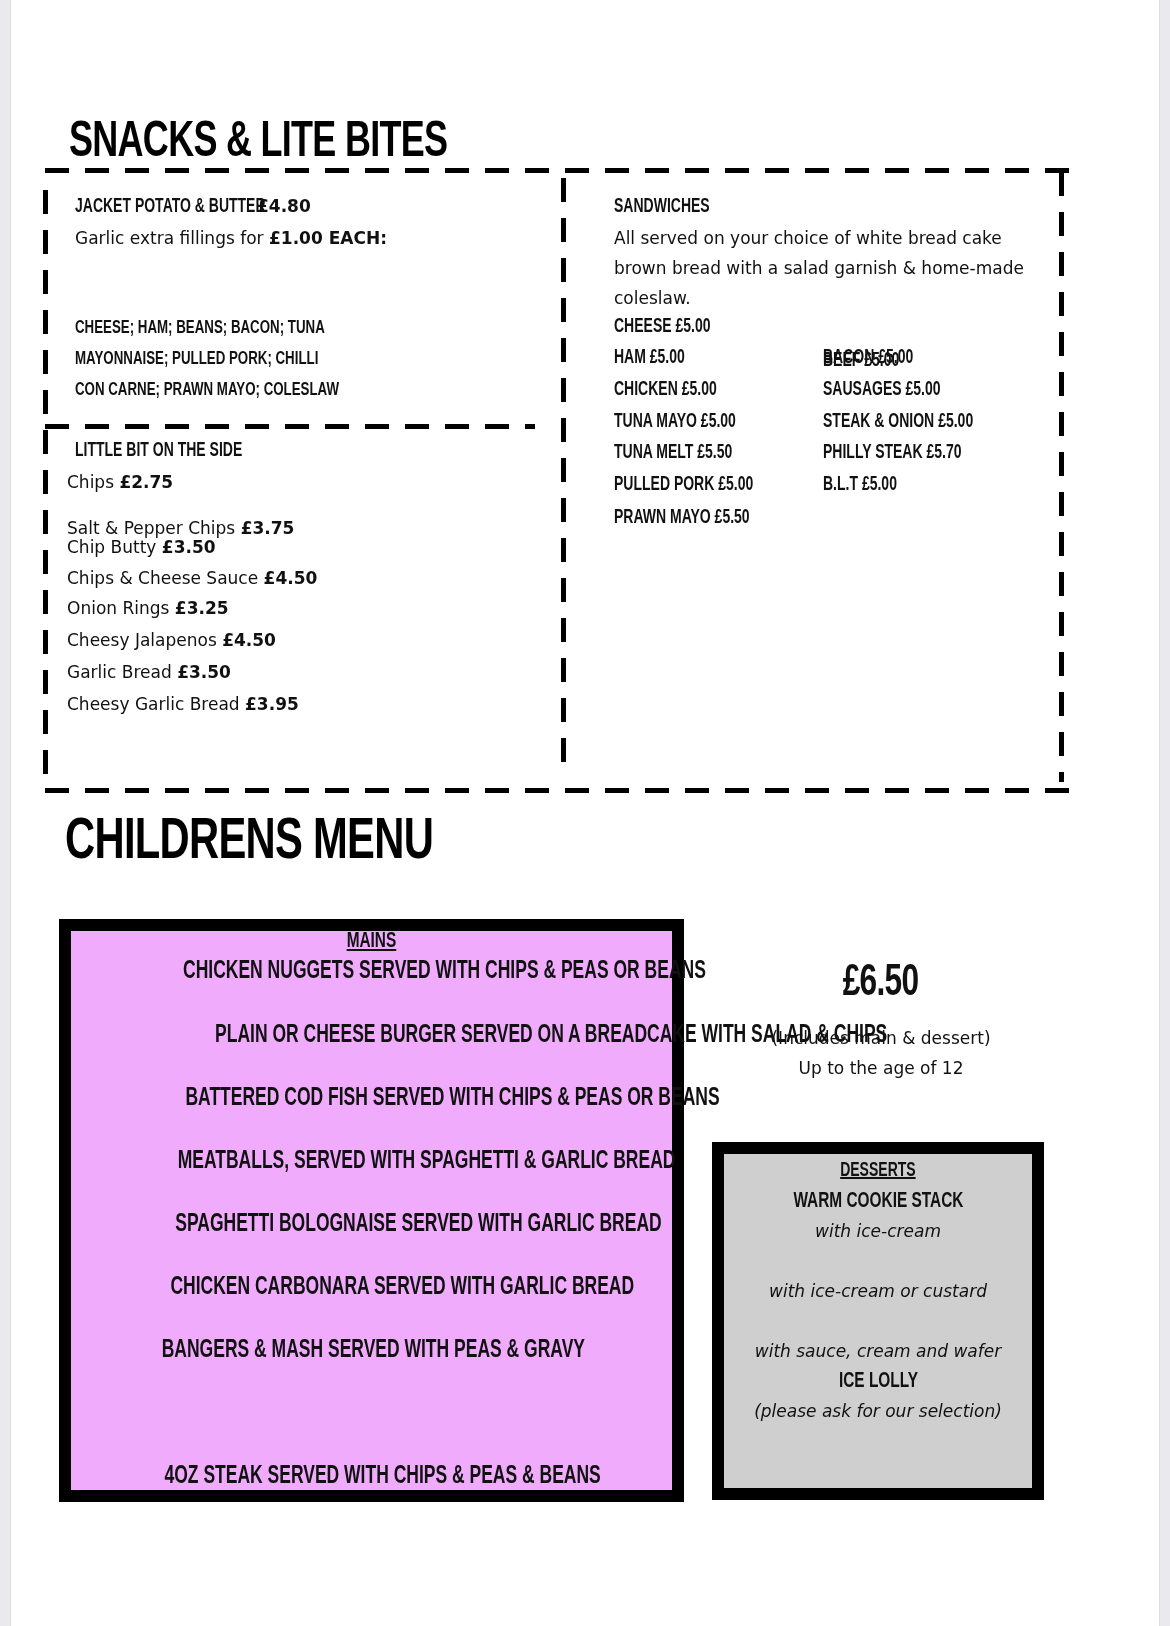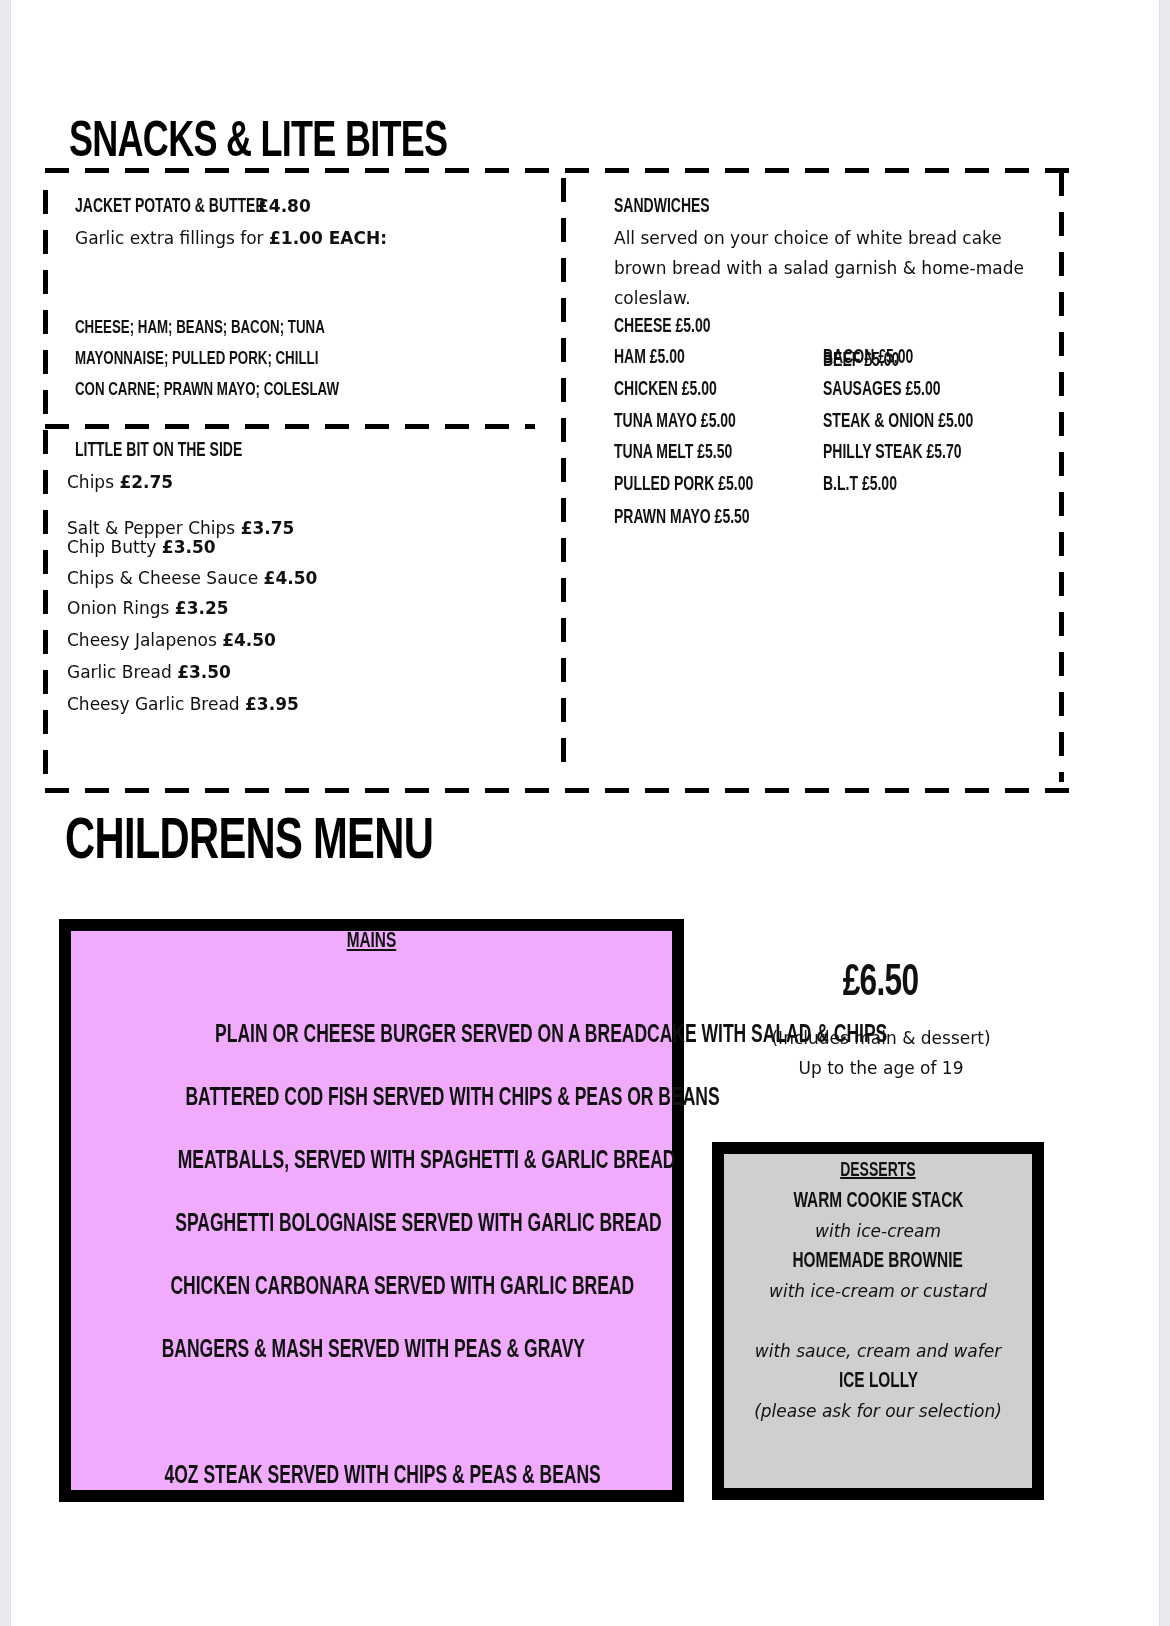--- a/index.html
+++ b/index.html
@@ -131,39 +131,39 @@
     <div class="sand-item" style="top:126px;"><span class="caps"><span>PHILLY STEAK</span> <span class="price">£5.70</span></span></div>
     <div class="sand-item" style="top:158px;"><span class="caps"><span>B.L.T</span> <span class="price">£5.00</span></span></div>
   </div>
 
   <div class="abs h1" style="left:54px; top:804px; font-size:58px;">CHILDRENS MENU</div>
 
   <div class="mains-box">
     <div class="main-line" style="top:-4px;">
       <span class="underline" style="font-size:22px;">MAINS</span>
     </div>
+    <div class="main-line" style="top:24px;"><span>CHICKEN NUGGETS SERVED WITH CHIPS &amp; PEAS OR BEANS</span></div>
     <div class="main-line" style="top:88px;"><span>PLAIN OR CHEESE BURGER SERVED ON A BREADCAKE WITH SALAD &amp; CHIPS</span></div>
     <div class="main-line" style="top:151px;"><span>BATTERED COD FISH SERVED WITH CHIPS &amp; PEAS OR BEANS</span></div>
     <div class="main-line" style="top:214px;"><span>MEATBALLS, SERVED WITH SPAGHETTI &amp; GARLIC BREAD</span></div>
     <div class="main-line" style="top:277px;"><span>SPAGHETTI BOLOGNAISE SERVED WITH GARLIC BREAD</span></div>
     <div class="main-line" style="top:340px;"><span>CHICKEN CARBONARA SERVED WITH GARLIC BREAD</span></div>
     <div class="main-line" style="top:403px;"><span>BANGERS &amp; MASH SERVED WITH PEAS &amp; GRAVY</span></div>
     <div class="main-line" style="top:529px;"><span>4OZ STEAK SERVED WITH CHIPS &amp; PEAS &amp; BEANS</span></div>
   </div>
 
   <div class="abs" style="left:700px; top:955px; width:340px; text-align:center;">
     <div style="display:inline-block; font-family:'Liberation Sans','DejaVu Sans',sans-serif; font-weight:bold; font-size:44px; transform:scaleX(0.72); letter-spacing:-1px;">£6.50</div>
   </div>
   <div class="abs body-text" style="left:700px; top:1028px; width:340px; text-align:center;">(Includes main &amp; dessert)</div>
-  <div class="abs body-text" style="left:700px; top:1058px; width:340px; text-align:center;">Up to the age of 19</div>
+  <div class="abs body-text" style="left:700px; top:1058px; width:340px; text-align:center;">Up to the age of 12</div>
 
   <div class="desserts-box">
     <div class="dl" style="top:4px;"><span class="t underline" style="font-size:20px;">DESSERTS</span></div>
     <div class="dl" style="top:33px;"><span class="t">WARM COOKIE STACK</span></div>
     <div class="dl" style="top:67px;"><span class="s">with ice-cream</span></div>
-    <div class="dl" style="top:93px;"><span class="t">HOMEMADE BROWNIE</span></div>
     <div class="dl" style="top:127px;"><span class="s">with ice-cream or custard</span></div>
     <div class="dl" style="top:187px;"><span class="s">with sauce, cream and wafer</span></div>
     <div class="dl" style="top:213px;"><span class="t">ICE LOLLY</span></div>
     <div class="dl" style="top:247px;"><span class="s">(please ask for our selection)</span></div>
   </div>
 
 </div>
 
 </body></html>

